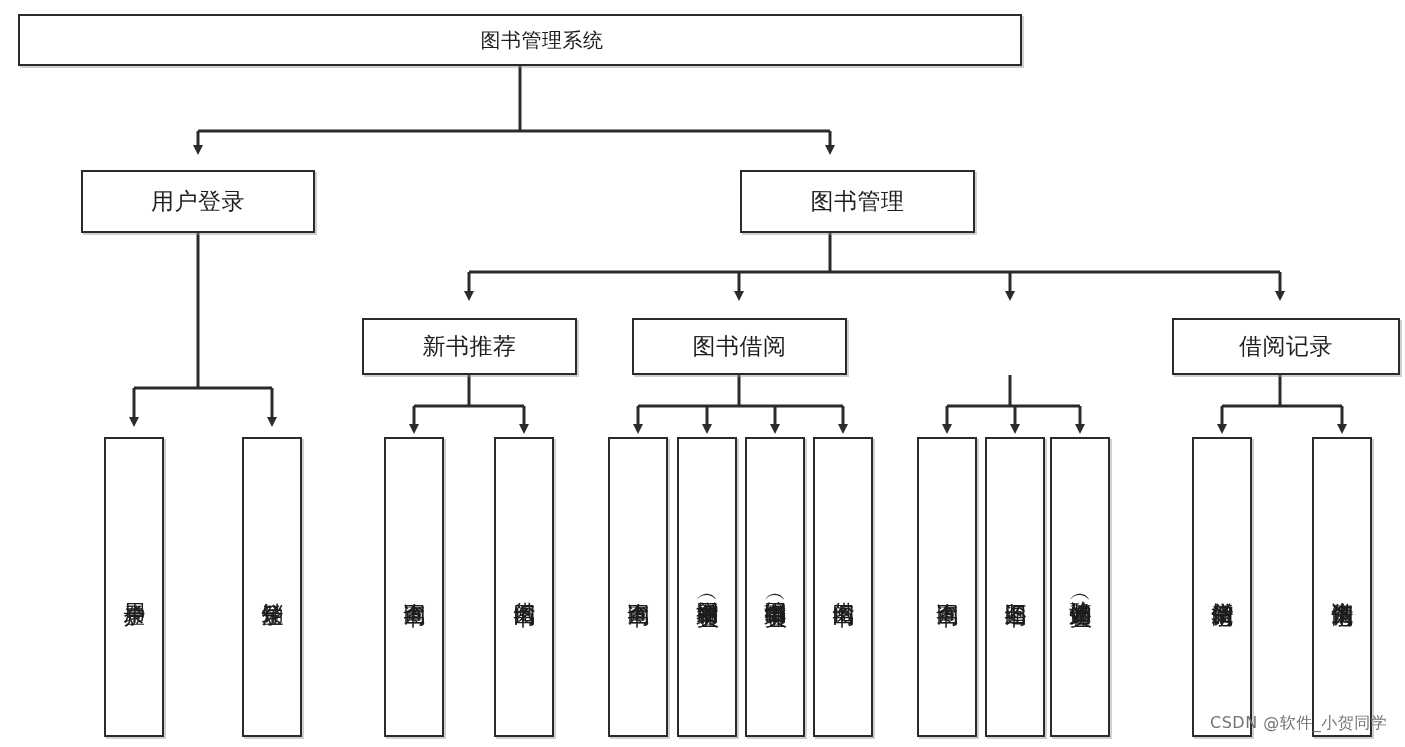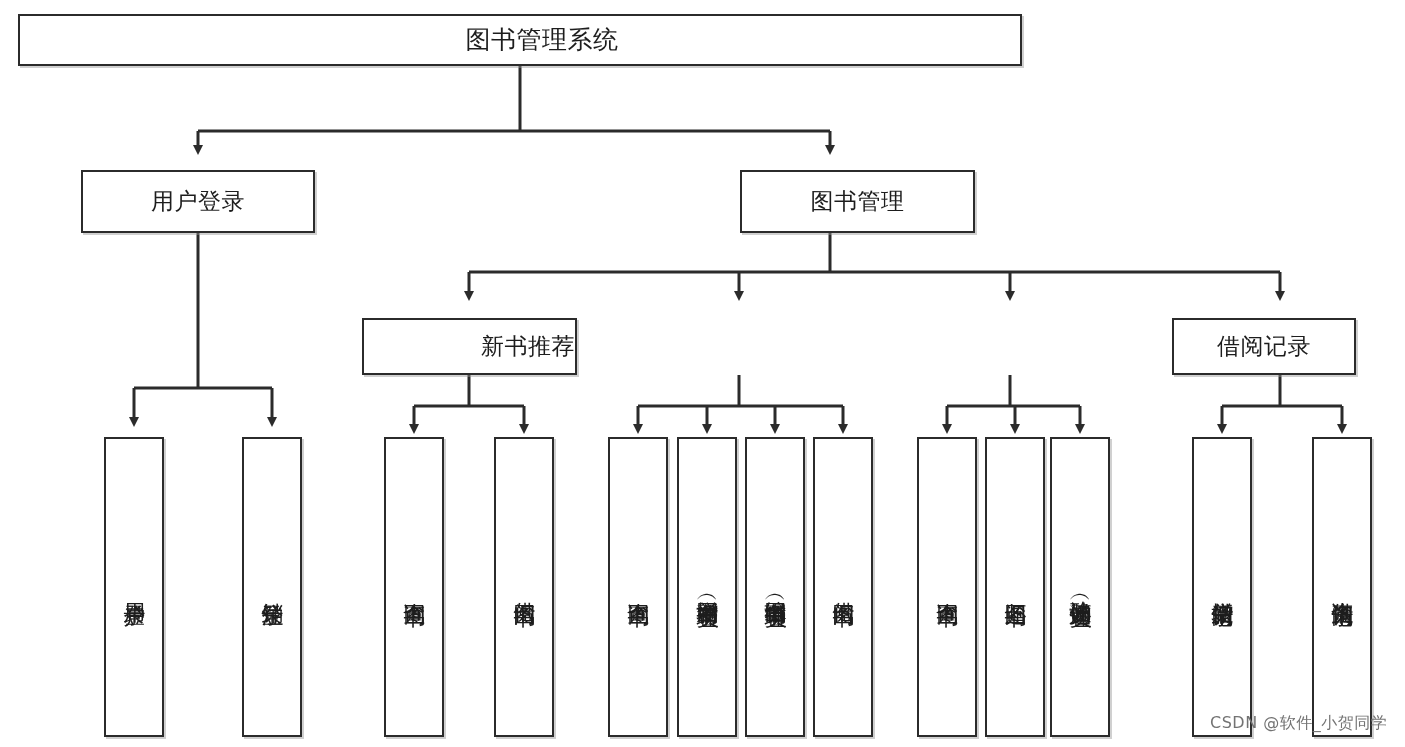--- a/index.html
+++ b/index.html
@@ -37,21 +37,21 @@
   .node .label {
     color: #1d1d1d;
     text-align: center;
     line-height: 1.15;
     letter-spacing: 0.5px;
   }
   .node.horizontal .label {
     font-size: 23px;
   }
   .node.root .label {
-    font-size: 25px;
+    font-size: 20px;
     margin-left: 44px;
   }
   .node.vertical {
     align-items: center;
     justify-content: center;
   }
   .node.vertical .label {
     writing-mode: vertical-rl;
     text-orientation: upright;
     font-size: 22px;
@@ -127,24 +127,27 @@
     <span class="label">图书管理系统</span>
   </div>
 
   <div class="node horizontal" style="left:81px; top:170px; width:234px; height:63px;">
     <span class="label">用户登录</span>
   </div>
   <div class="node horizontal" style="left:740px; top:170px; width:235px; height:63px;">
     <span class="label">图书管理</span>
   </div>
 
-  <div class="node horizontal" style="left:362px; top:318px; width:215px; height:57px;justify-content:flex-end;">
+  <div class="node horizontal" style="left:362px; top:318px; width:215px; height:57px;">
     <span class="label">新书推荐</span>
   </div>
-  <div class="node horizontal" style="left:1172px; top:318px; width:184px; height:57px;">
+  <div class="node horizontal" style="left:632px; top:318px; width:215px; height:57px;">
+    <span class="label">图书借阅</span>
+  </div>
+  <div class="node horizontal" style="left:1172px; top:318px; width:228px; height:57px;">
     <span class="label">借阅记录</span>
   </div>
 
   <div class="node vertical" style="left:104px; top:437px; width:60px; height:300px;">
     <span class="label">用户登录</span>
   </div>
   <div class="node vertical" style="left:242px; top:437px; width:60px; height:300px;">
     <span class="label">注销登录</span>
   </div>
 

